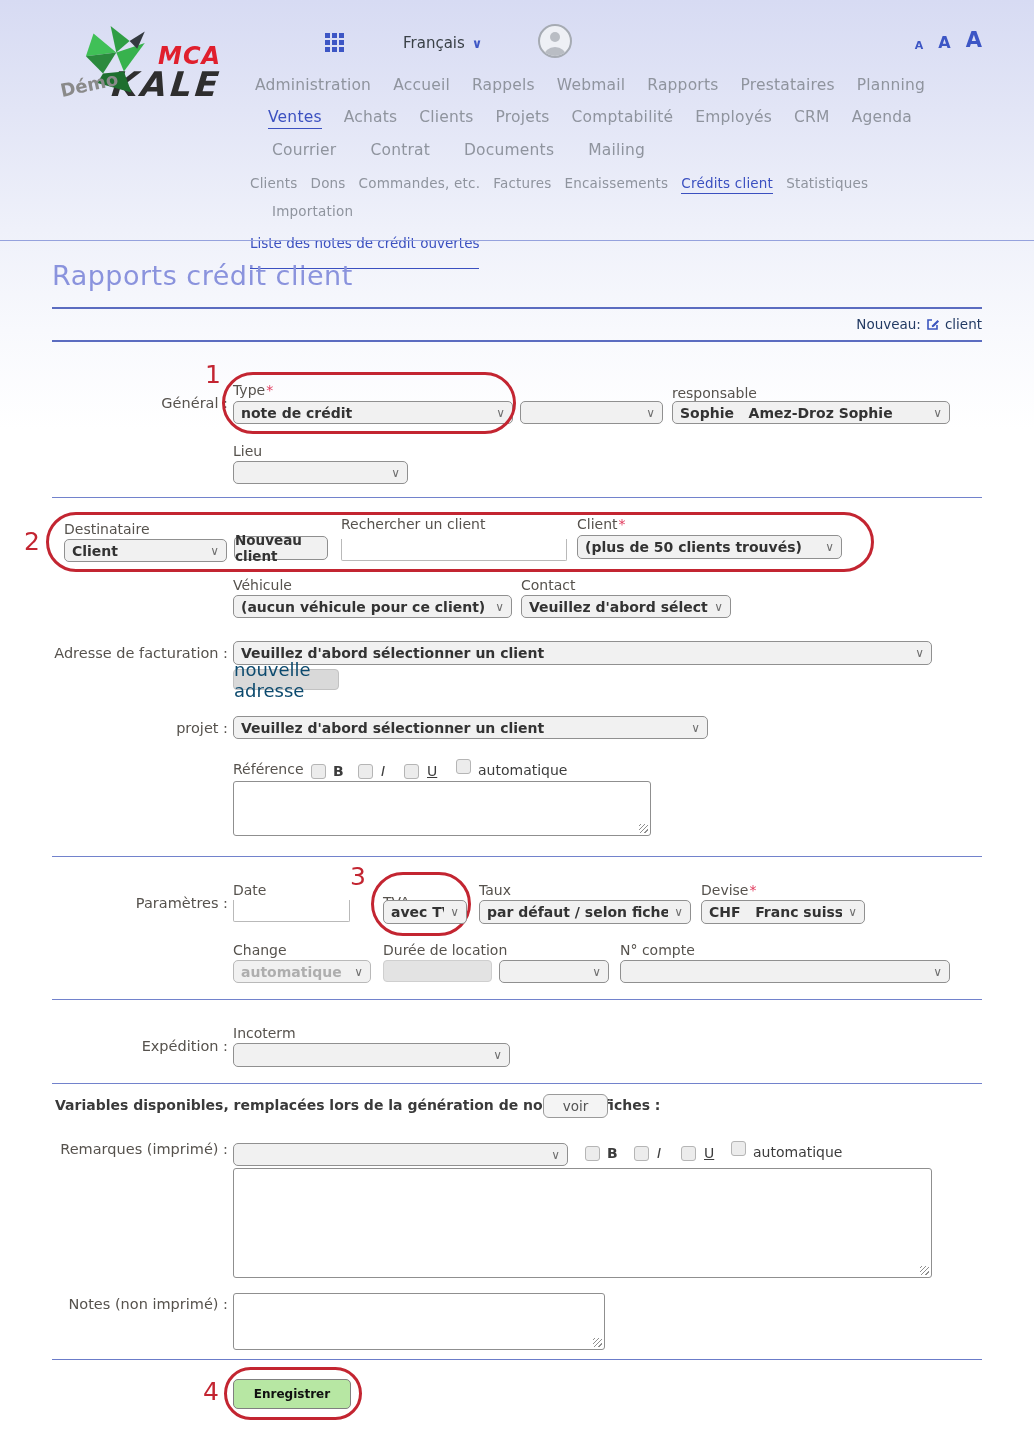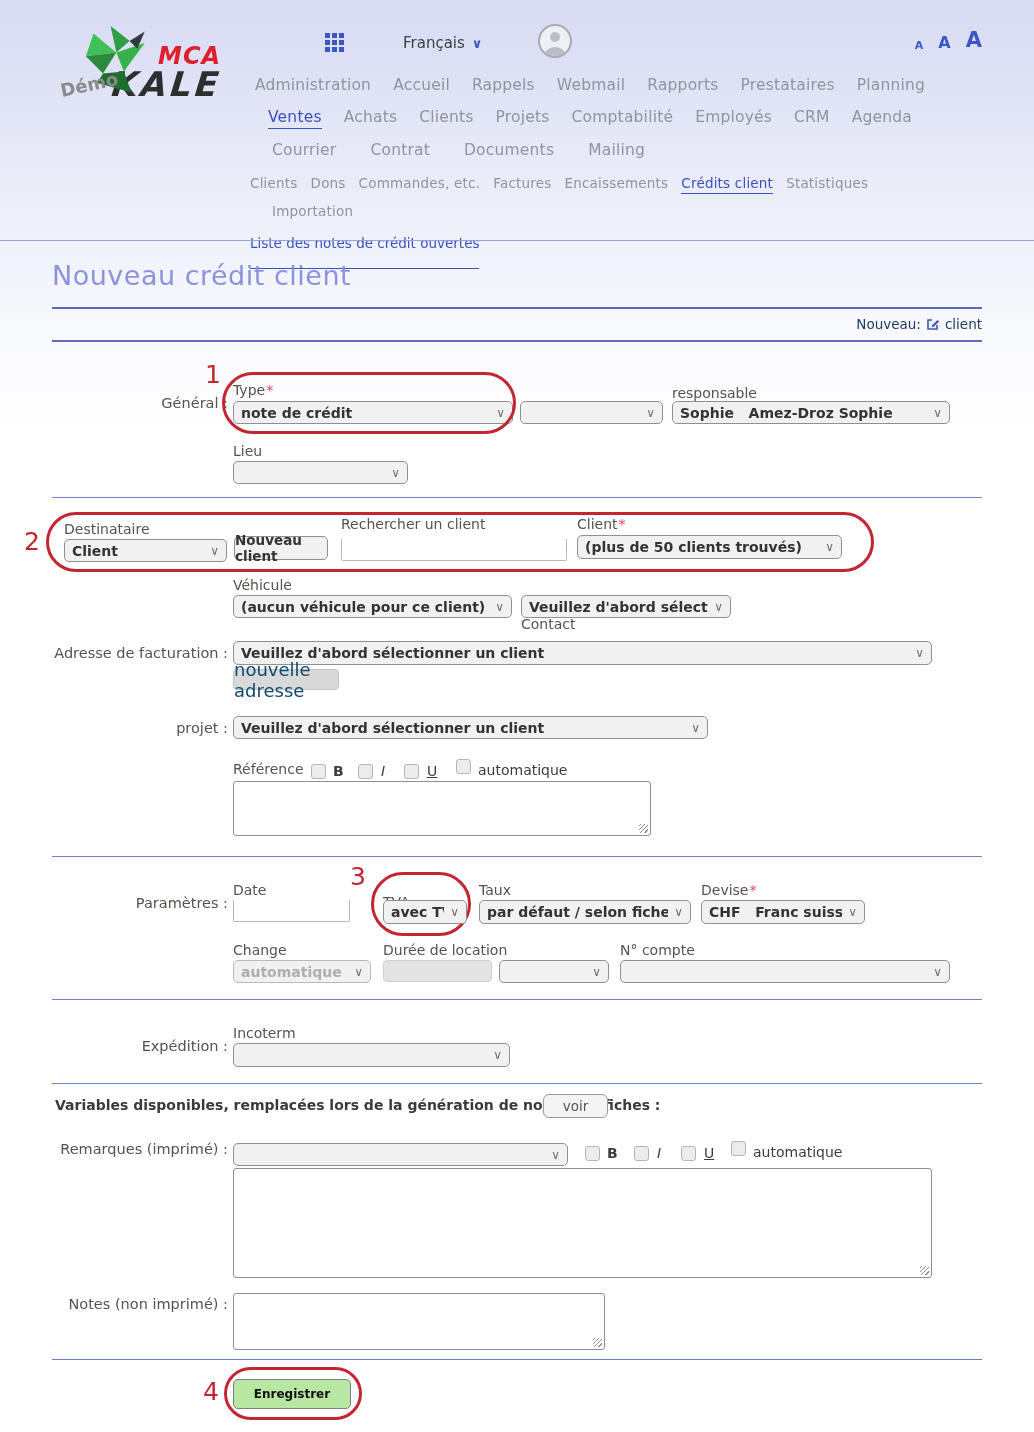--- a/index.html
+++ b/index.html
@@ -157,21 +157,21 @@
 
     <span class="nav-item">Importation</span>
       </div>
     <div style="padding-left:10px;margin-top:12px;">
       <span class="openlink">Liste des notes de crédit ouvertes</span>
     </div>
   </nav>
 
   <div class="fullline" style="top:240px;"></div>
 
-  <div class="abs pagetitle" style="left:52px;top:260px;">Nouveau crédit client</div>
+  <div class="abs pagetitle" style="left:52px;top:260px;">Rapports crédit client</div>
   <div class="hline2" style="top:307px;"></div>
   <div class="abs newrow" style="right:52px;top:316px;">
     <span>Nouveau:</span>
     <svg width="14" height="14" viewBox="0 0 14 14">
       <path d="M11 8 v4 H2 V3 h4" fill="none" stroke="#3b55bf" stroke-width="1.6"></path>
       <path d="M6.2 8.2 l5.3-5.3 1.6 1.6 -5.3 5.3 -2 0.4 z" fill="#3b55bf"></path>
     </svg>
     <span class="lnk">client</span>
   </div>
   <div class="hline2" style="top:340px;"></div>
@@ -228,21 +228,21 @@
     <span class="val">(plus de 50 clients trouvés)</span>
     <span class="chv">∨</span>
   </div>
 
   <div class="abs flabel" style="left:233px;top:577px;">Véhicule</div>
   <div class="sel" style="left:233px;top:595px;width:279px;">
     <span class="val">(aucun véhicule pour ce client)</span>
     <span class="chv">∨</span>
   </div>
 
-  <div class="abs flabel" style="left:521px;top:577px;margin-top:39px;">Contact</div>
+  <div class="abs flabel" style="left:521px;top:577px;">Contact</div>
   <div class="sel" style="left:521px;top:595px;width:210px;">
     <span class="val" style="white-space:nowrap;">Veuillez d'abord sélectionner un client</span>
     <span class="chv">∨</span>
   </div>
 
   <div class="abs slabel" style="left:52px;top:645px;">Adresse de facturation :</div>
   <div class="sel" style="left:233px;top:641px;width:699px;height:24px;">
     <span class="val">Veuillez d'abord sélectionner un client</span>
     <span class="chv">∨</span>
   </div>

